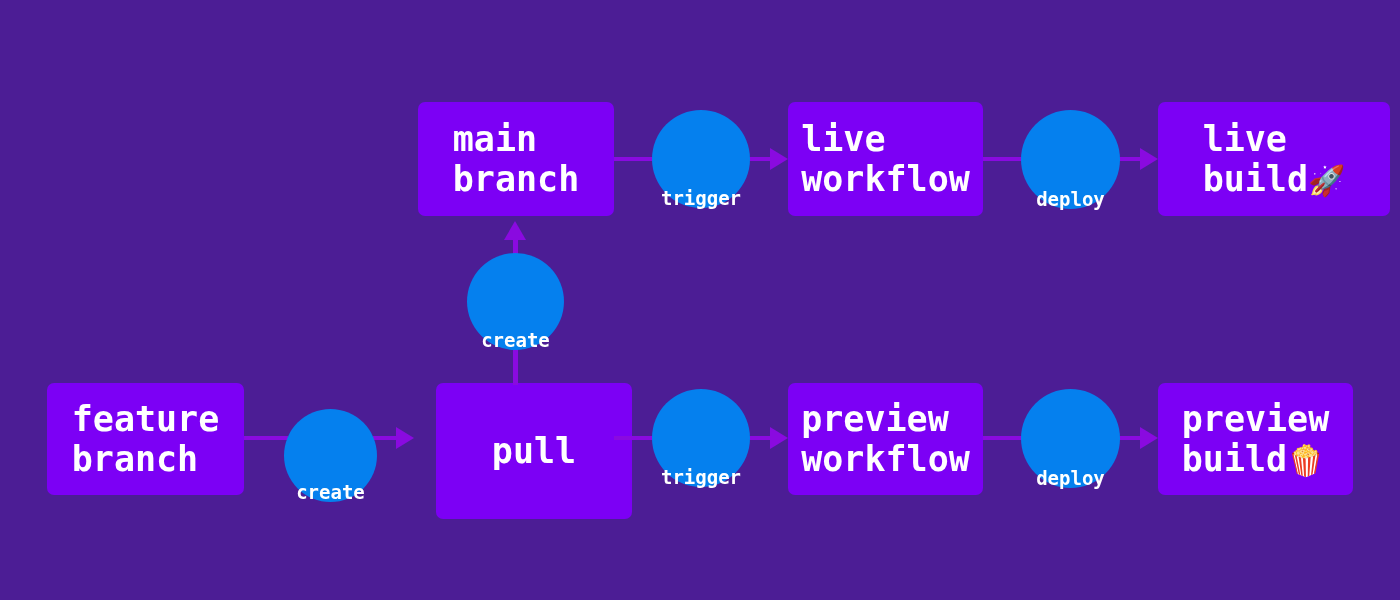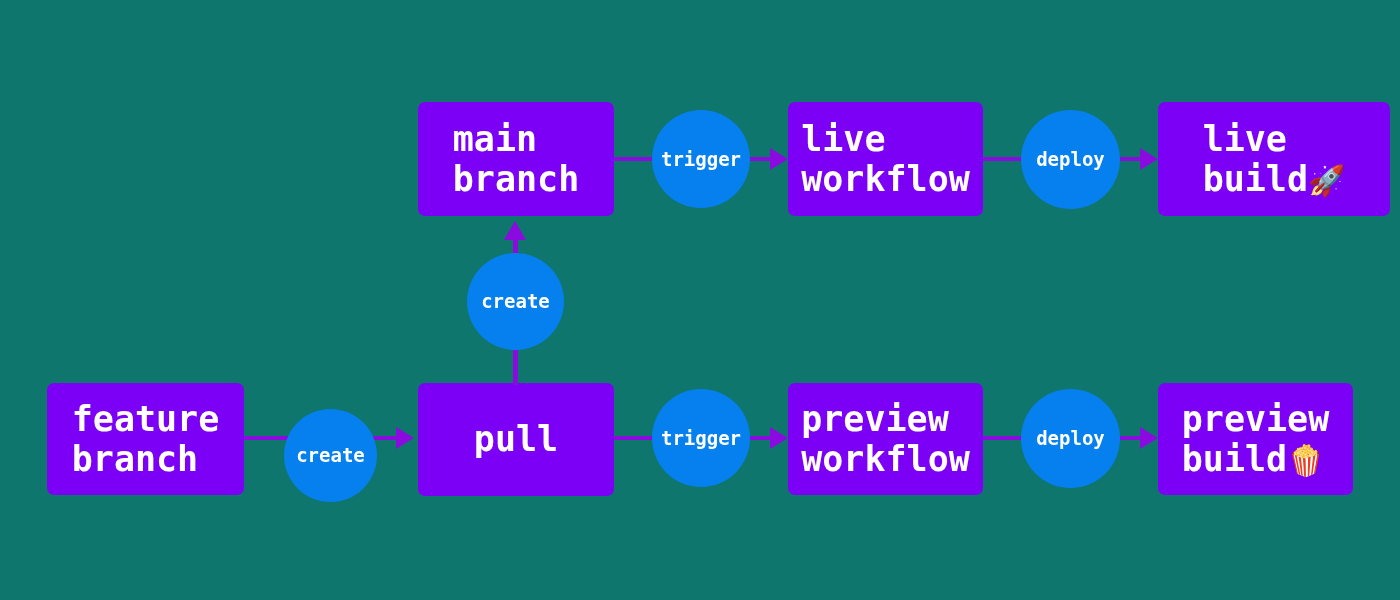--- a/index.html
+++ b/index.html
@@ -4,21 +4,21 @@
 <style>
   html, body {
     margin: 0;
     padding: 0;
     background: #000000;
   }
   #stage {
     position: relative;
     width: 1400px;
     height: 600px;
-    background: #0f766e;
+    background: #4c1d95;
     overflow: hidden;
     font-family: "DejaVu Sans Mono", "Liberation Mono", monospace;
   }
   .node {
     position: absolute;
     background: #7c00f5;
     border-radius: 7px;
     display: flex;
     align-items: center;
     justify-content: center;
@@ -32,21 +32,21 @@
     line-height: 1.15;
     text-align: left;
     white-space: pre;
     letter-spacing: 0px;
   }
   .edgenode {
     position: absolute;
     background: #0580ee;
     border-radius: 50%;
     display: flex;
-    align-items: center;
+    align-items: flex-end;
     justify-content: center;
     box-sizing: border-box;
     z-index: 3;
   }
   .edgenode-label {
     color: #ffffff;
     font-family: "DejaVu Sans Mono", "Liberation Mono", monospace;
     font-size: 19px;
     font-weight: bold;
     line-height: 1;
@@ -136,21 +136,21 @@
   </div>
 
   <div class="node" style="left:47px; top:383px; width:197px; height:112px;">
     <div class="node-label"><span>feature</span><br><span>branch</span></div>
   </div>
 
   <div class="edgenode" style="left:284px; top:409px; width:93px; height:93px;">
     <span class="edgenode-label">create</span>
   </div>
 
-  <div class="node" style="left:418px; top:383px; width:196px; height:113px;">
+  <div class="node" style="left:436px; top:383px; width:196px; height:136px;">
     <div class="node-label"><span>pull</span><br></div>
   </div>
 
   <div class="edgenode" style="left:652px; top:389px; width:98px; height:98px;">
     <span class="edgenode-label">trigger</span>
   </div>
 
   <div class="node" style="left:788px; top:383px; width:195px; height:112px;">
     <div class="node-label"><span>preview</span><br><span>workflow</span></div>
   </div>

